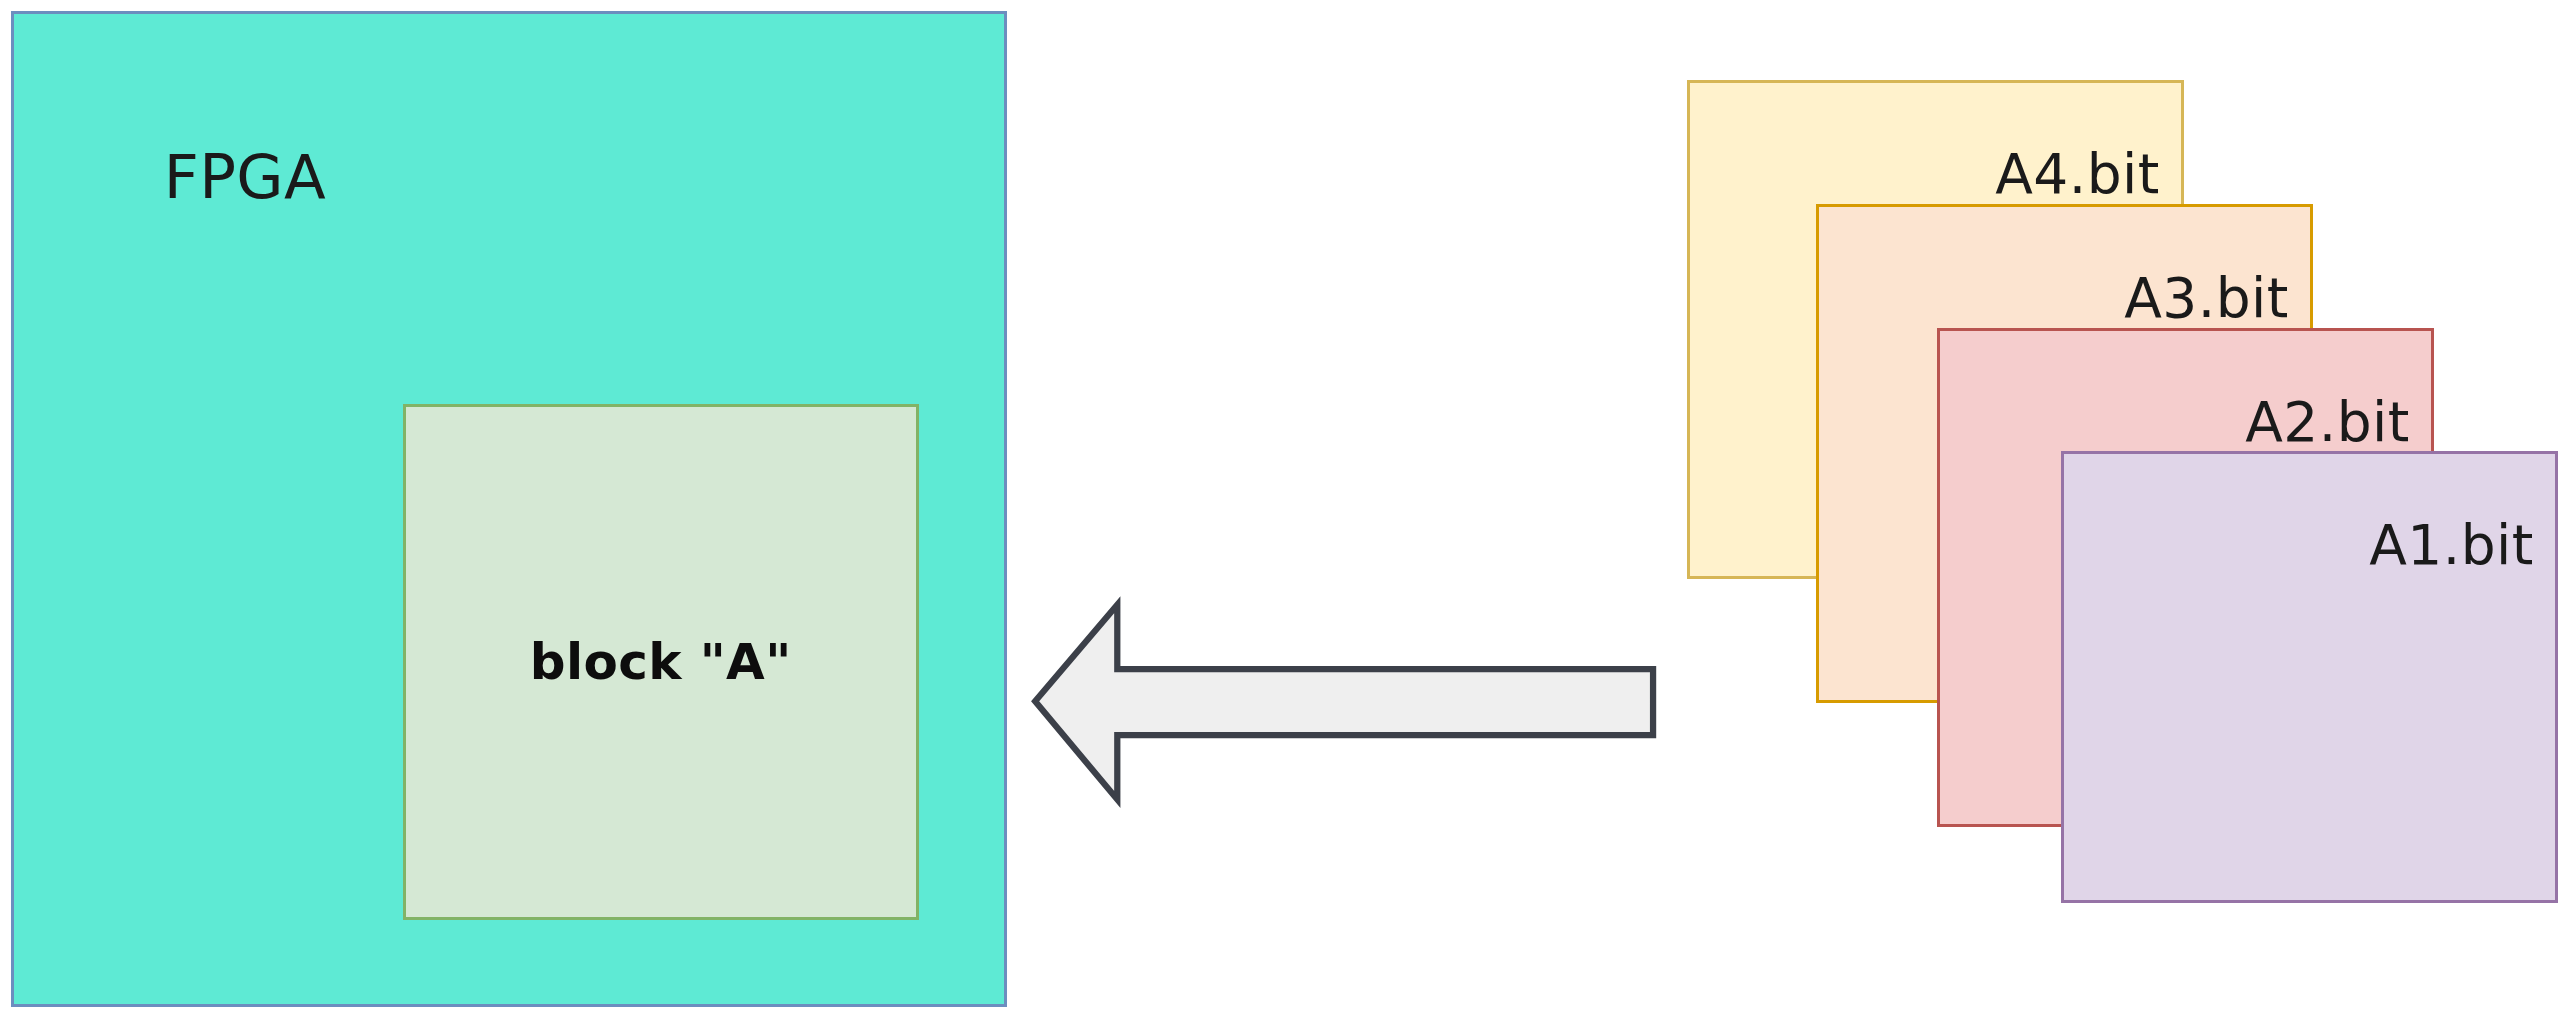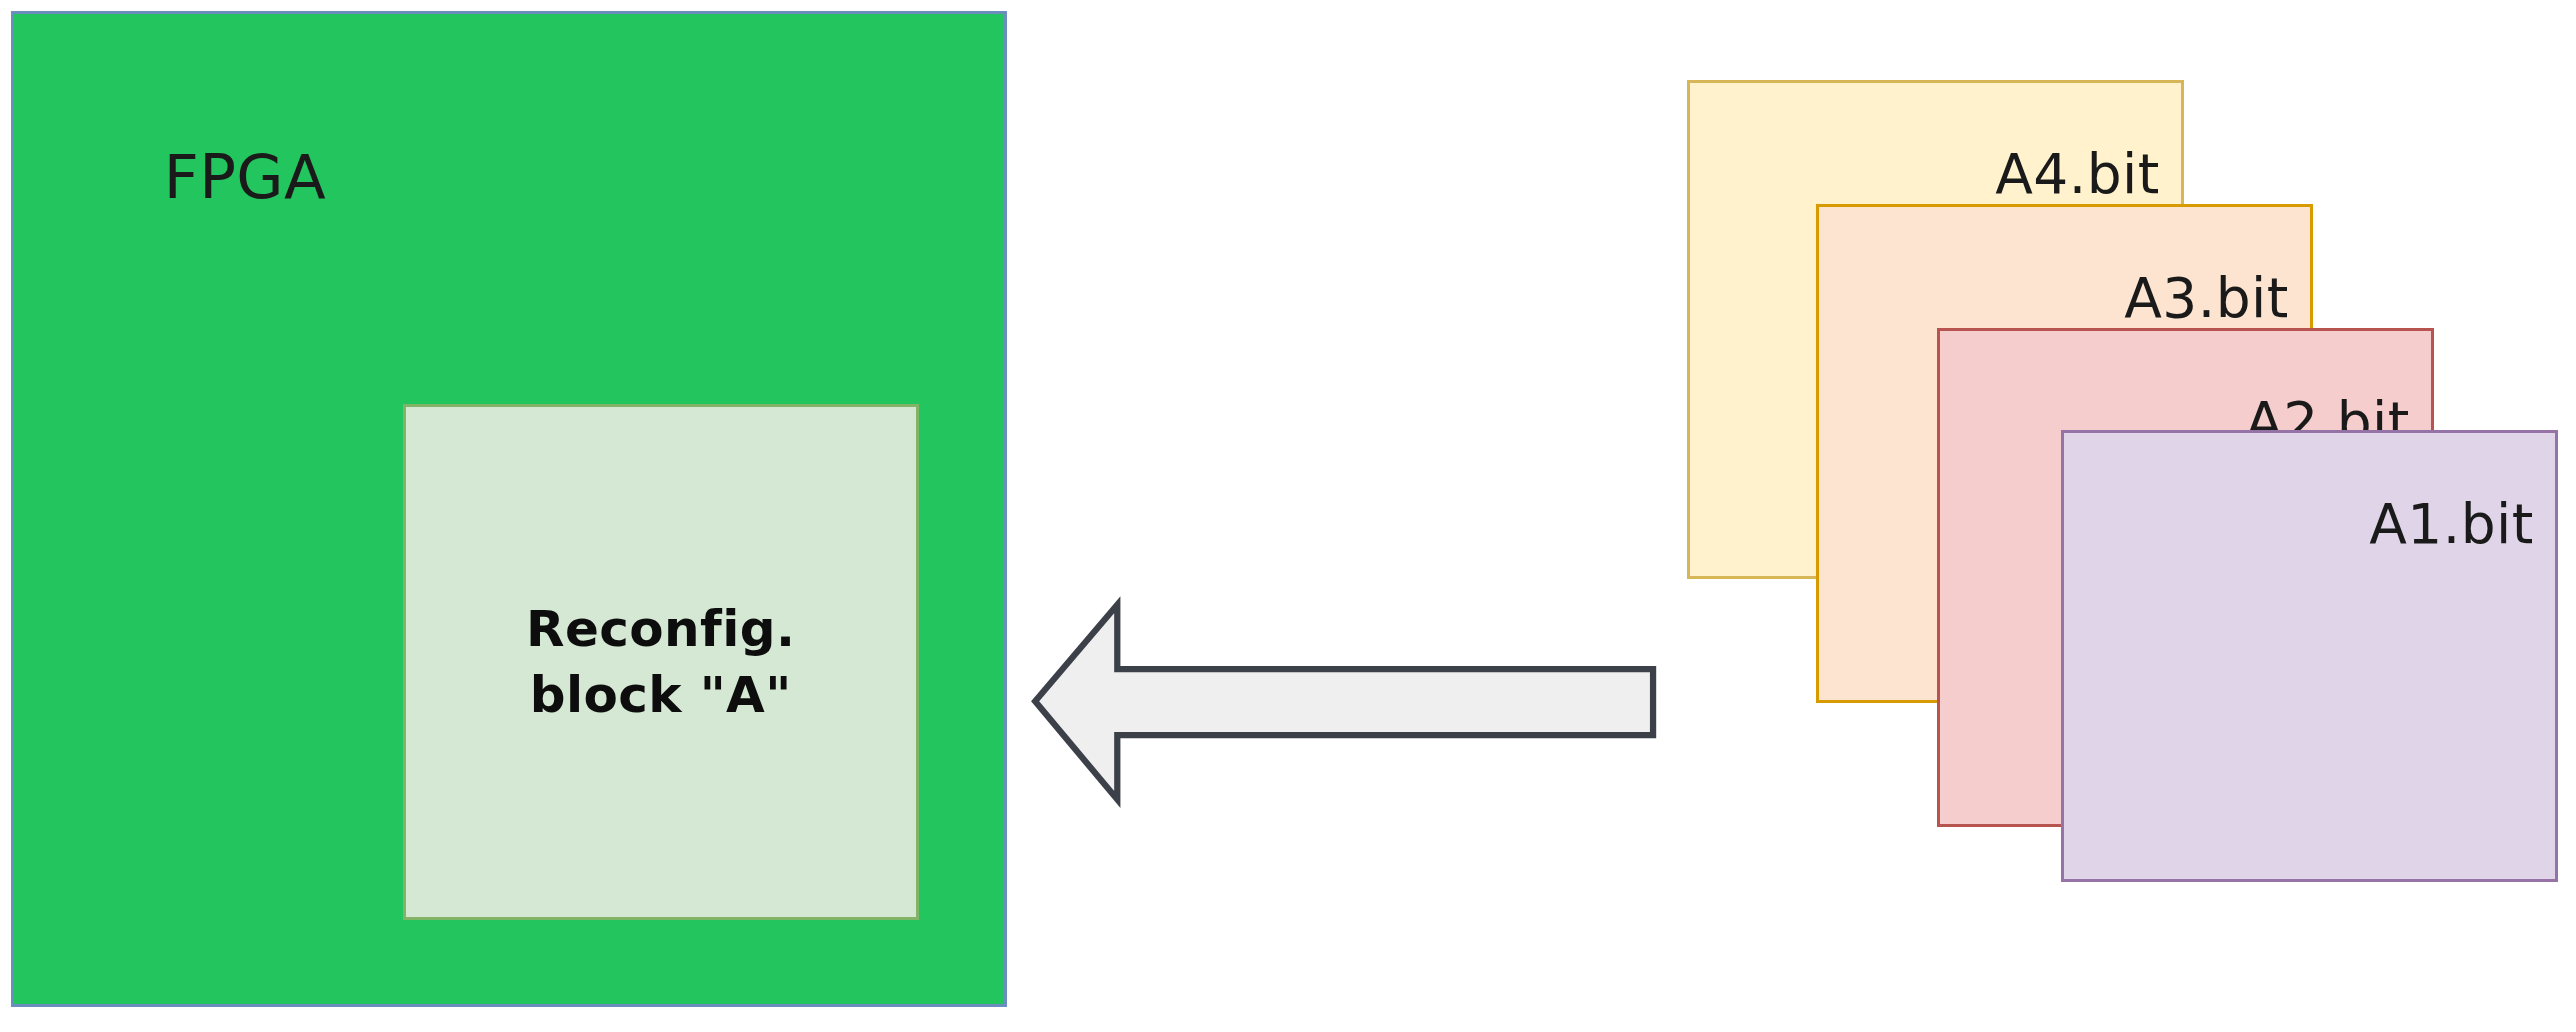--- a/index.html
+++ b/index.html
@@ -19,21 +19,21 @@
     overflow: hidden;
   }
 
   
   .fpga-box {
     position: absolute;
     left: 10.7px;
     top: 10.7px;
     width: 996px;
     height: 996px;
-    background: #22c55e;
+    background: #5eead4;
     border: 3.6px solid #6C8EBF;
     box-sizing: border-box;
   }
   .fpga-label {
     position: absolute;
     left: 150px;
     top: 132px;
     font-size: 61px;
     line-height: 1;
     color: #1a1a1a;
@@ -91,32 +91,31 @@
     line-height: 1.1;
     color: #1a1a1a;
     white-space: nowrap;
     letter-spacing: 0.4px;
     margin-top: 48px;
   }
 
   .bitfile-a4 { left: 1687px; top: 80px;  width: 497px; height: 499px; }
   .bitfile-a3 { left: 1816px; top: 204px; width: 497px; height: 499px; }
   .bitfile-a2 { left: 1937px; top: 328px; width: 497px; height: 499px; }
-  .bitfile-a1 { left: 2061px; top: 430px; width: 497px; height: 452px; }
+  .bitfile-a1 { left: 2061px; top: 451px; width: 497px; height: 452px; }
 </style>
 </head>
 <body>
 
 <div id="canvas">
 
   <div class="fpga-box">
     <div class="fpga-label">FPGA</div>
 
     <div class="reconfig-box">
-      <div class="reconfig-text">Reconfig.</div>
       <div class="reconfig-text">block "A"</div>
     </div>
   </div>
 
   <div class="arrow-wrap">
     <svg width="634" height="219" viewBox="0 0 710 245">
       <polygon points="8,120 100,12 100,84 700,84 700,158 100,158 100,230" fill="#EFEFEF" stroke="#3C4049" stroke-width="7" stroke-linejoin="miter"></polygon>
     </svg>
   </div>
 

